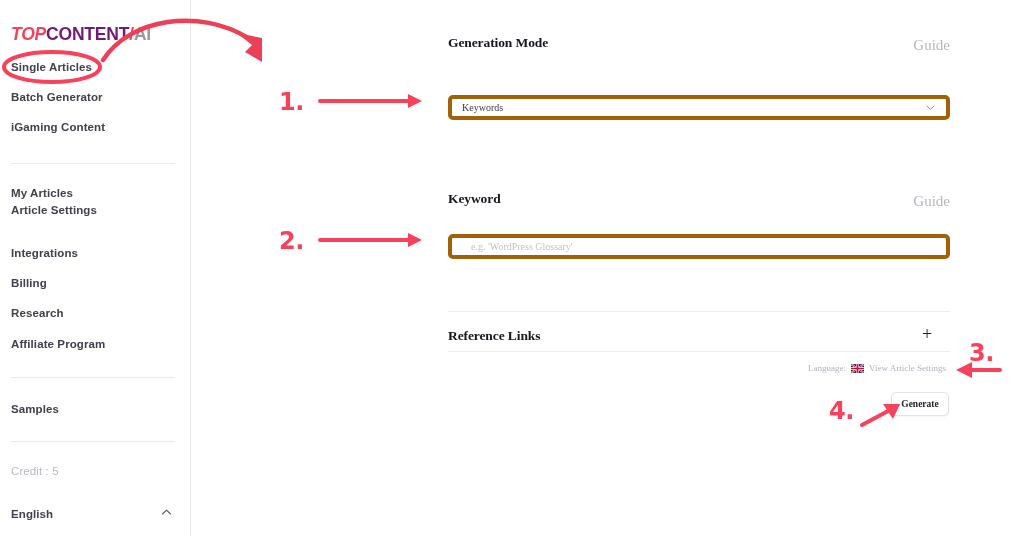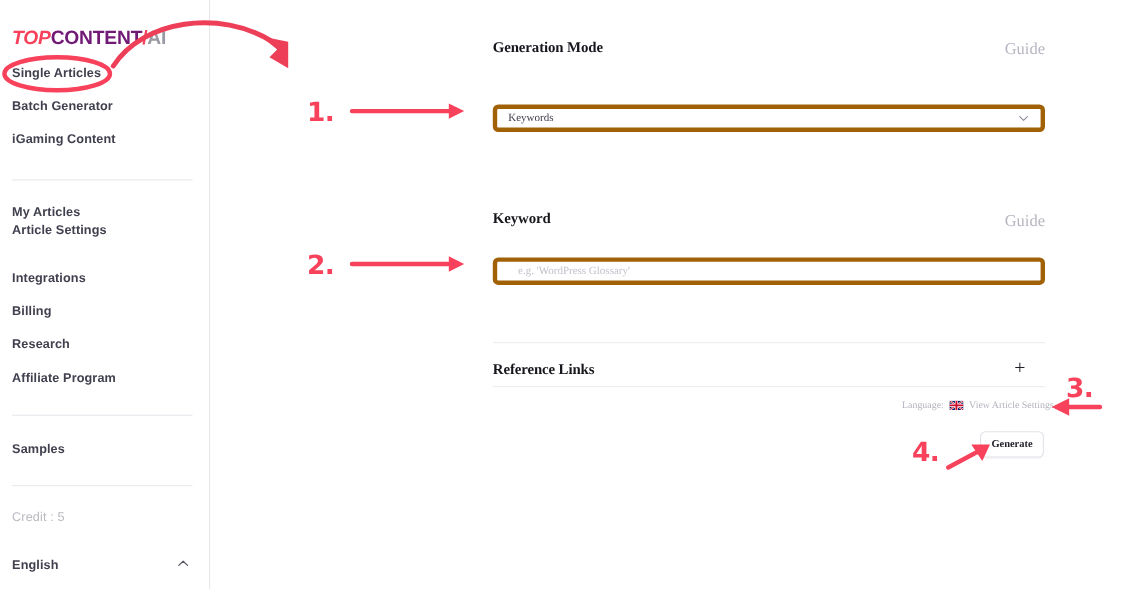--- a/index.html
+++ b/index.html
@@ -75,21 +75,21 @@
     position: absolute; left: 438px; width: 502px; height: 1px; background: #ececf1;
   }
 
   .plus-icon {
     position: absolute; font-size: 18px; color: #1d1d26; font-weight: 300;
     line-height: 1;
   }
 
   .lang-row {
     position: absolute; display: flex; align-items: center; gap: 5px;
-    font-size: 9px; color: #b3b3be; margin-left: 12px;
+    font-size: 9px; color: #b3b3be;
   }
   .flag {
     width: 13px; height: 9px; border-radius: 1px; overflow: hidden;
     display: inline-block; position: relative; flex: none;
   }
 
   .generate-btn {
     position: absolute; width: 58px; height: 24px;
     border: 1px solid #e2e2e9; border-radius: 5px; background: #fff;
     display: flex; align-items: center; justify-content: center;

